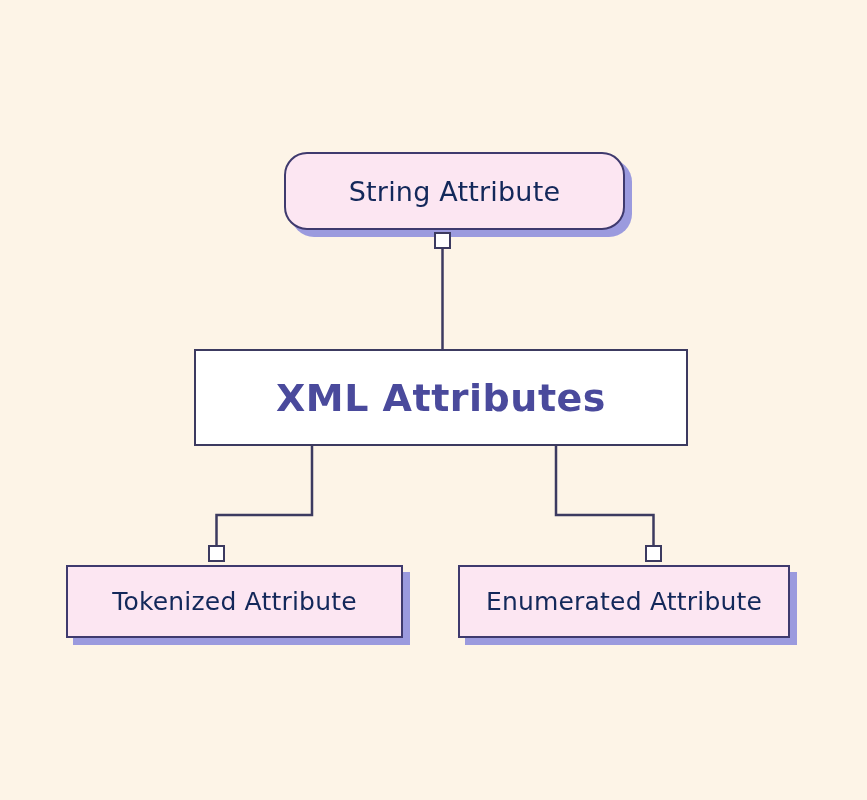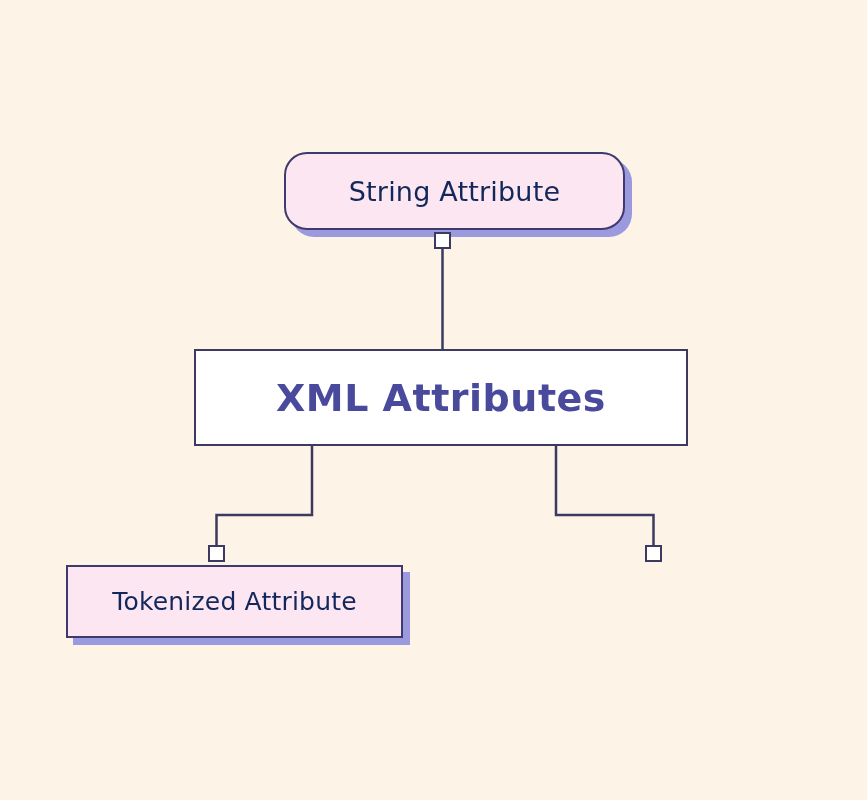--- a/index.html
+++ b/index.html
@@ -129,18 +129,21 @@
   </div>
 
   <div class="node root" id="node-xml-attributes">
     <span class="node-label">XML Attributes</span>
   </div>
 
   <div class="node leaf" id="node-tokenized-attribute">
     <span class="node-label">Tokenized Attribute</span>
   </div>
 
+  <div class="node leaf" id="node-enumerated-attribute">
+    <span class="node-label">Enumerated Attribute</span>
+  </div>
 
   <div class="junction" id="junction-string"></div>
   <div class="junction" id="junction-tokenized"></div>
   <div class="junction" id="junction-enumerated"></div>
 
 </div>
 
 </body></html>

